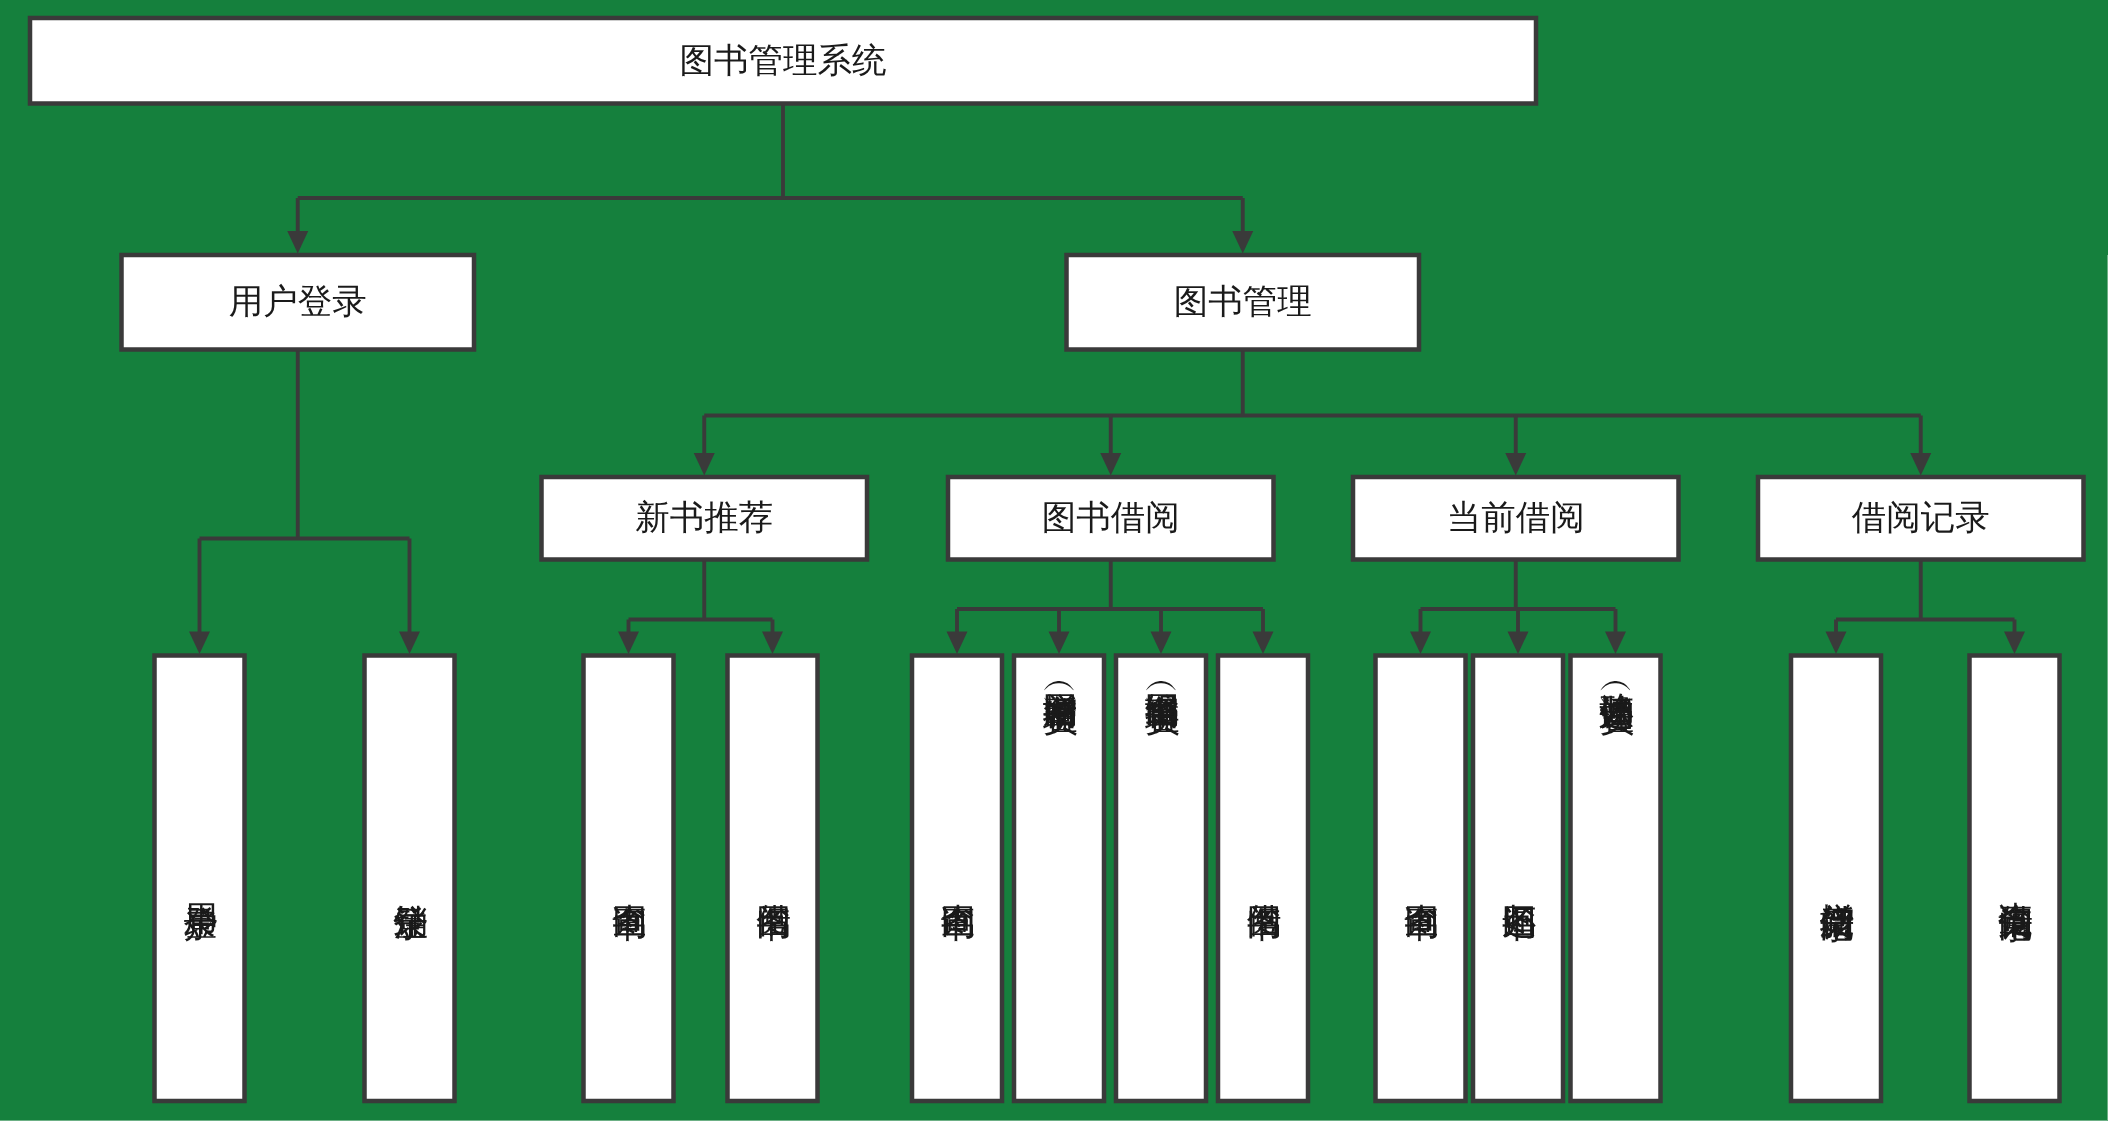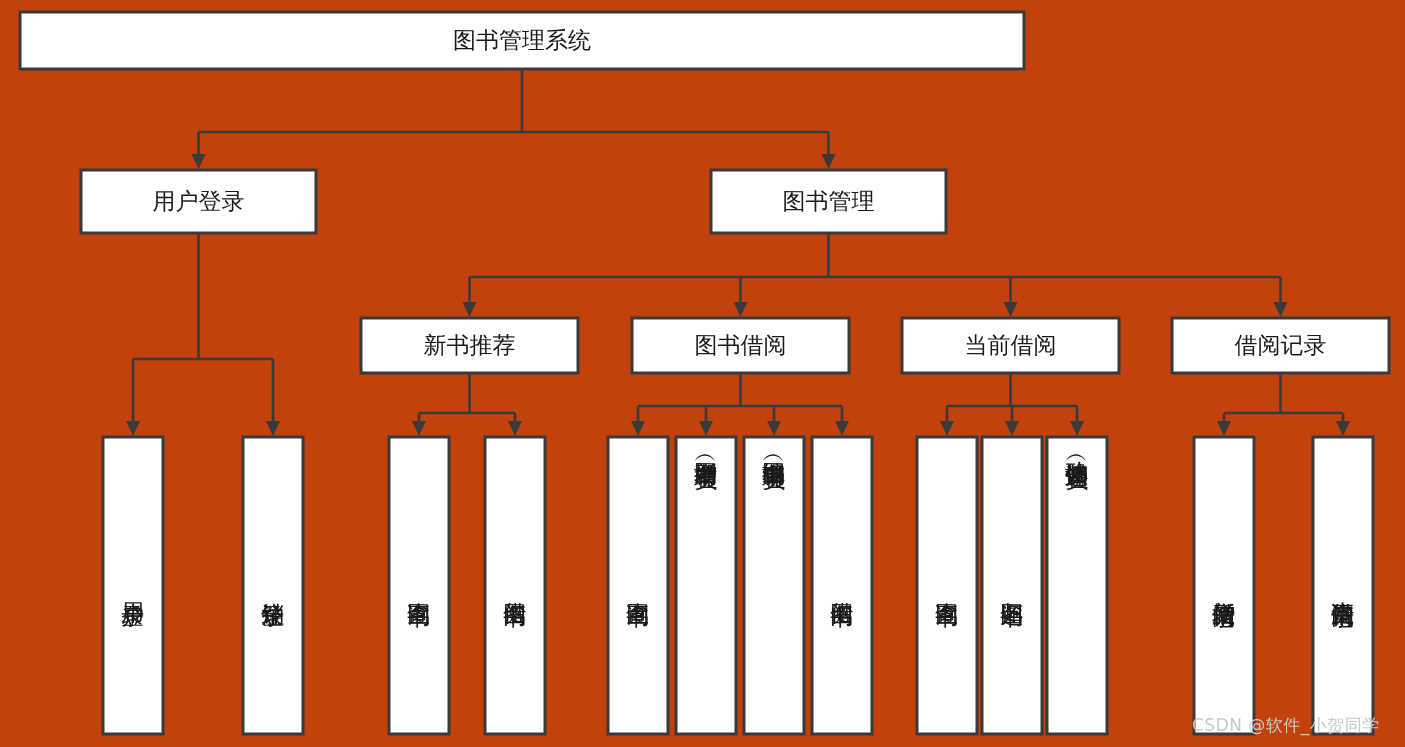--- a/index.html
+++ b/index.html
@@ -12,21 +12,21 @@
     width: 1405px;
     height: 747px;
     font-family: "DejaVu Sans", "Liberation Sans", sans-serif;
     overflow: hidden;
     position: relative;
   }
   #diagram-root {
     position: relative;
     width: 1405px;
     height: 747px;
-    background: #c2410c;
+    background: #15803d;
   }
   svg.tree-canvas {
     position: absolute;
     top: 0;
     left: 0;
     width: 1405px;
     height: 747px;
     display: block;
   }
   .node-box {
@@ -243,14 +243,13 @@
       <div class="vlabel-wrap top-align" style="left: 1047px; top: 437px; width: 60px; height: 297px;">
         <span class="vlabel-text" style="padding-top: 6px;">确认归还（管理员）</span>
       </div>
       <div class="vlabel-wrap" style="left: 1194px; top: 437px; width: 60px; height: 297px;">
         <span class="vlabel-text">新增借阅记录</span>
       </div>
       <div class="vlabel-wrap" style="left: 1313px; top: 437px; width: 60px; height: 297px;">
         <span class="vlabel-text">查询借阅记录</span>
       </div>
     </div>
-  <div class="watermark" style="left: 1192px; top: 714px; color: rgb(201, 201, 201);">CSDN @软件_小贺同学</div>
 </div>
 
 </body></html>

